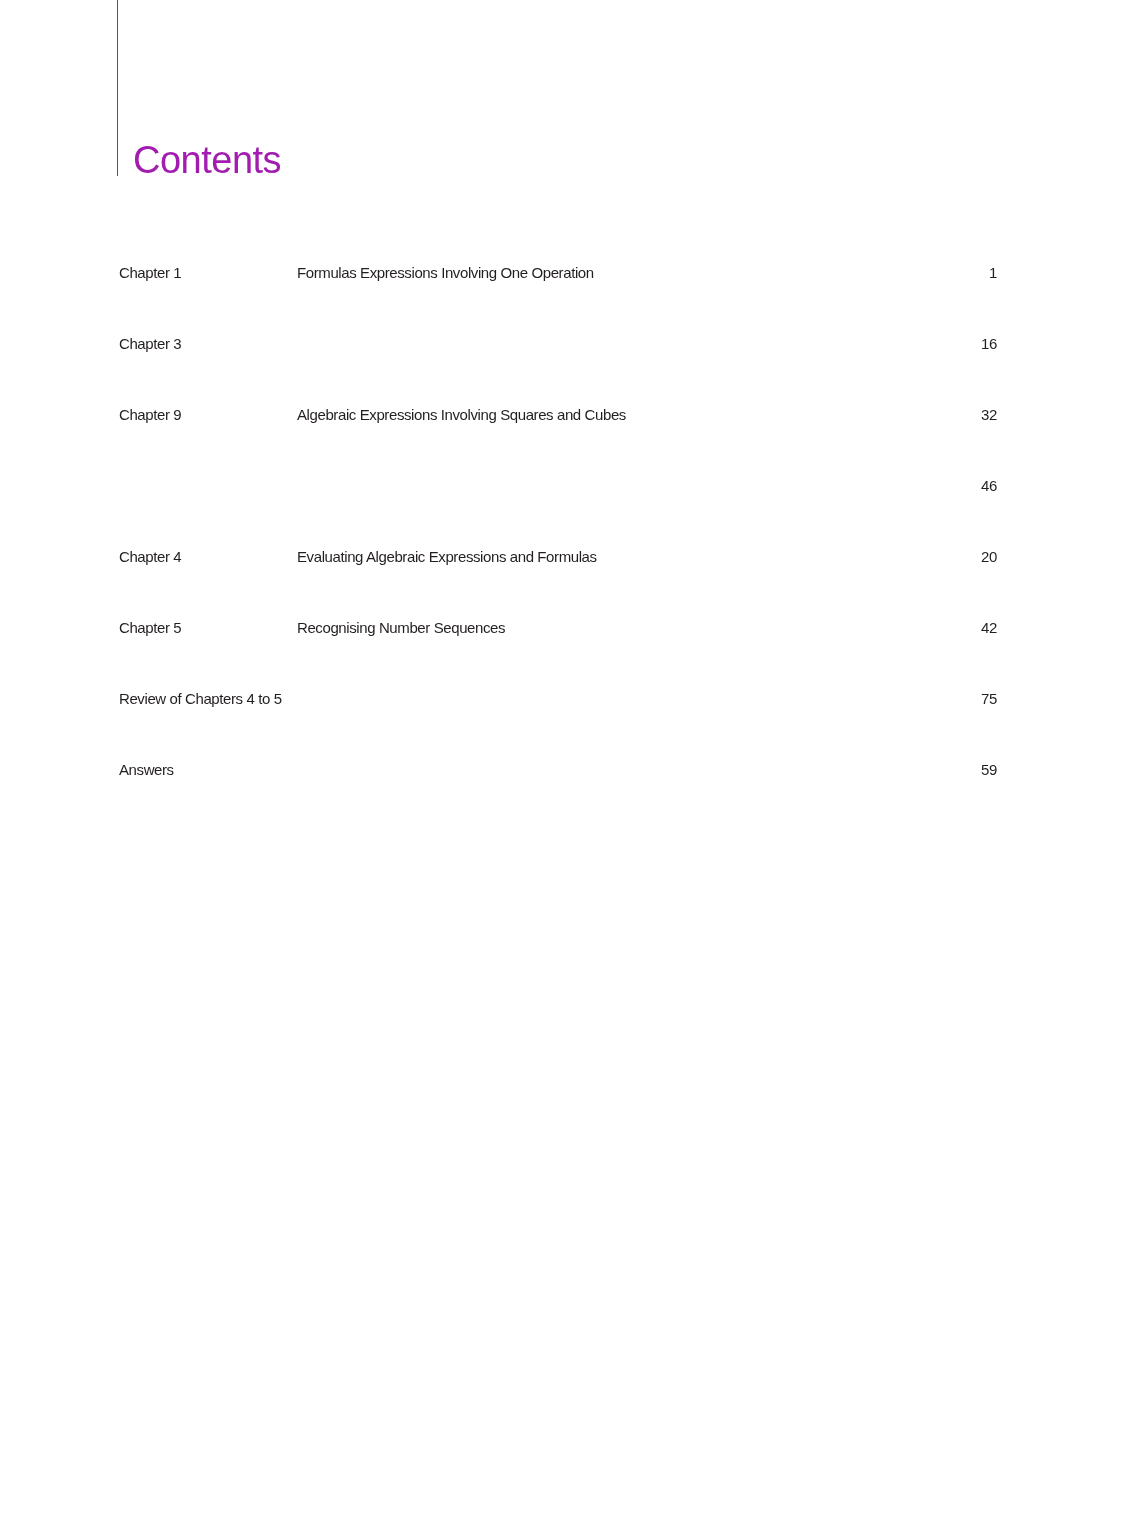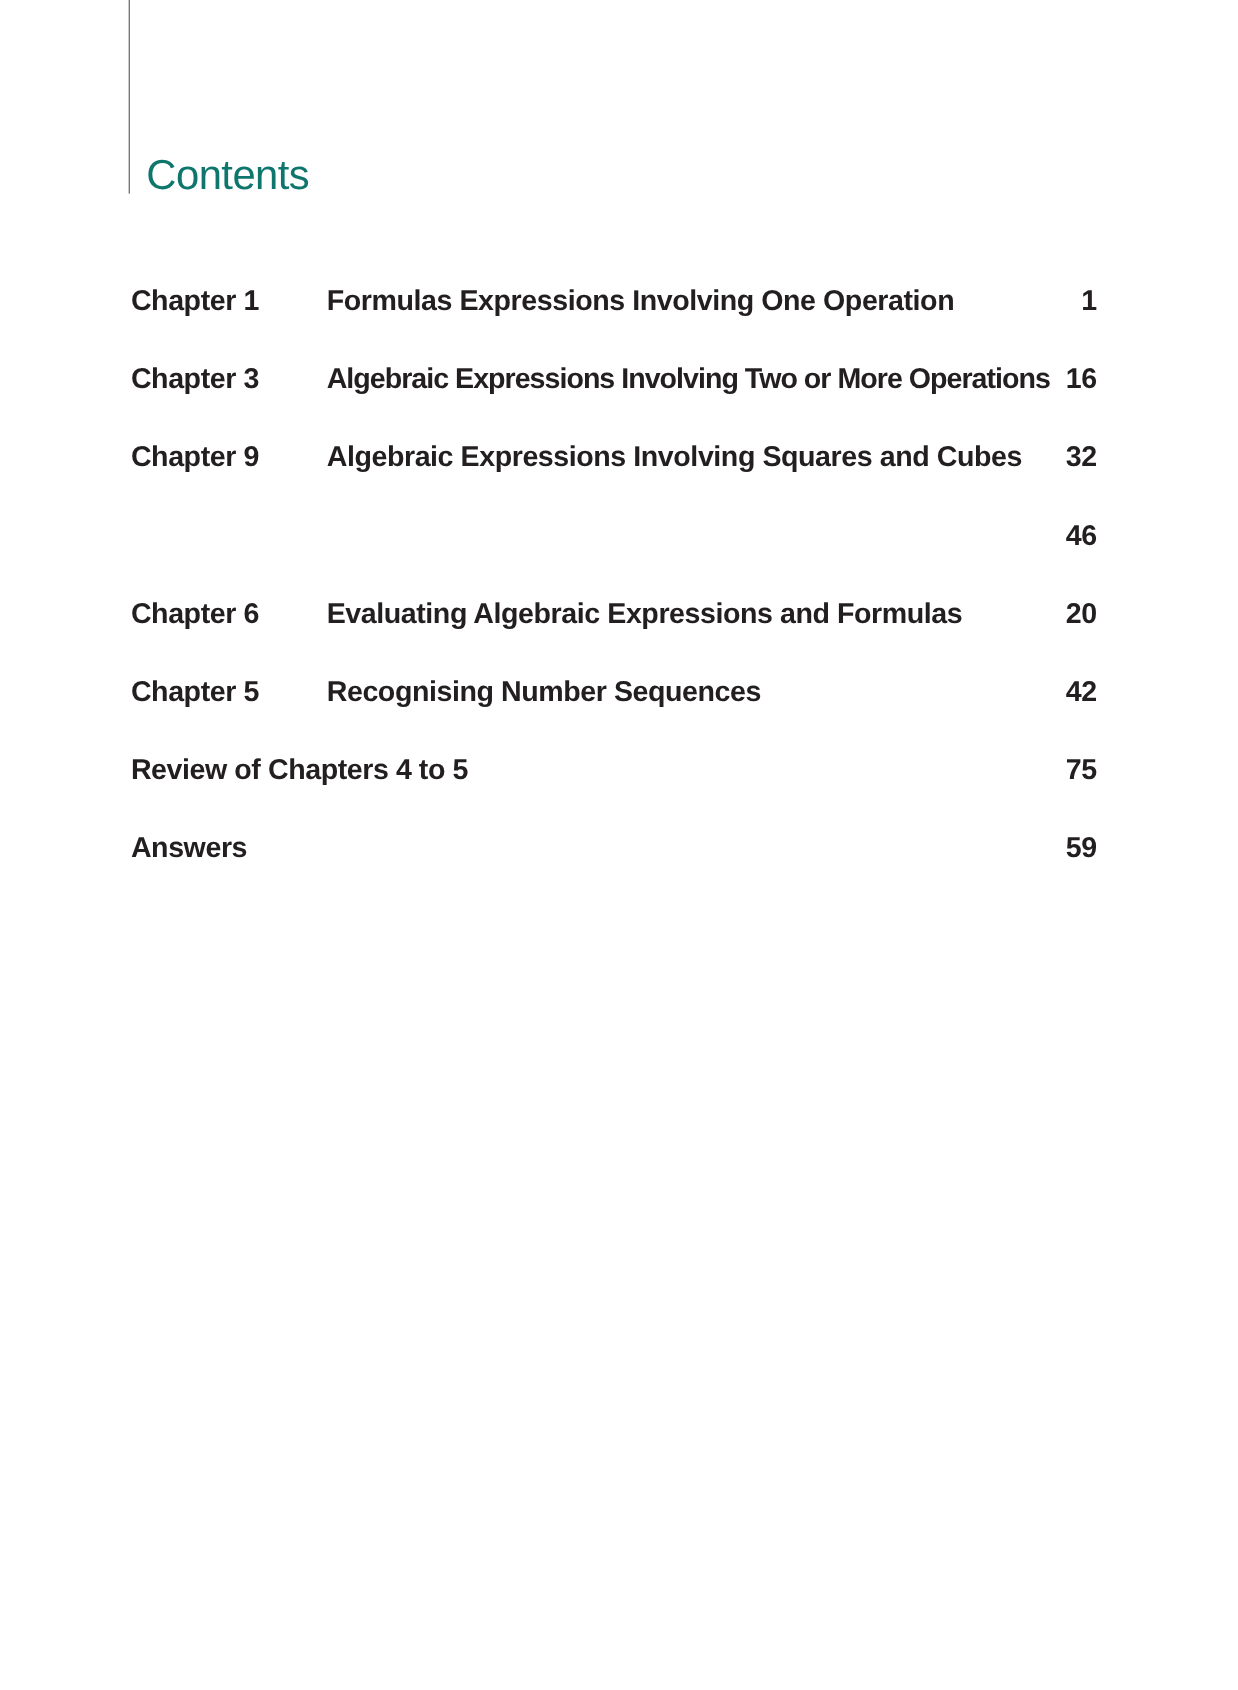--- a/index.html
+++ b/index.html
@@ -24,36 +24,35 @@
       background: #555555;
     }
     .title {
       position: absolute;
       left: 133px;
       top: 136px;
       font-size: 38px;
       line-height: 48px;
       font-weight: normal;
       letter-spacing: -0.5px;
-      color: #0f766e;
+      color: #a21caf;
       margin: 0;
     }
     .toc {
       position: absolute;
       left: 119px;
       top: 256px;
       width: 878px;
     }
     .row {
       position: relative;
       height: 71px;
-      font-size: 26px;
+      font-size: 15px;
       line-height: 34px;
       letter-spacing: -0.4px;
-      font-weight: bold;
     }
     .label {
       position: absolute;
       left: 0;
       top: 0;
       white-space: nowrap;
     }
     .name {
       position: absolute;
       left: 178px;
@@ -77,33 +76,32 @@
 <h1 class="title">Contents</h1>
 
 <div class="toc">
   <div class="row chapter-1">
     <span class="label">Chapter 1</span>
     <span class="name">Formulas Expressions Involving One Operation</span>
     <span class="page">1</span>
   </div>
   <div class="row chapter-2">
     <span class="label">Chapter 3</span>
-    <span class="name">Algebraic Expressions Involving Two or More Operations</span>
     <span class="page">16</span>
   </div>
   <div class="row chapter-3">
     <span class="label">Chapter 9</span>
     <span class="name">Algebraic Expressions Involving Squares and Cubes</span>
     <span class="page">32</span>
   </div>
   <div class="row review-1">
     <span class="page">46</span>
   </div>
   <div class="row chapter-4">
-    <span class="label">Chapter 6</span>
+    <span class="label">Chapter 4</span>
     <span class="name">Evaluating Algebraic Expressions and Formulas</span>
     <span class="page">20</span>
   </div>
   <div class="row chapter-5">
     <span class="label">Chapter 5</span>
     <span class="name">Recognising Number Sequences</span>
     <span class="page">42</span>
   </div>
   <div class="row review-2">
     <span class="label">Review of Chapters 4 to 5</span>

